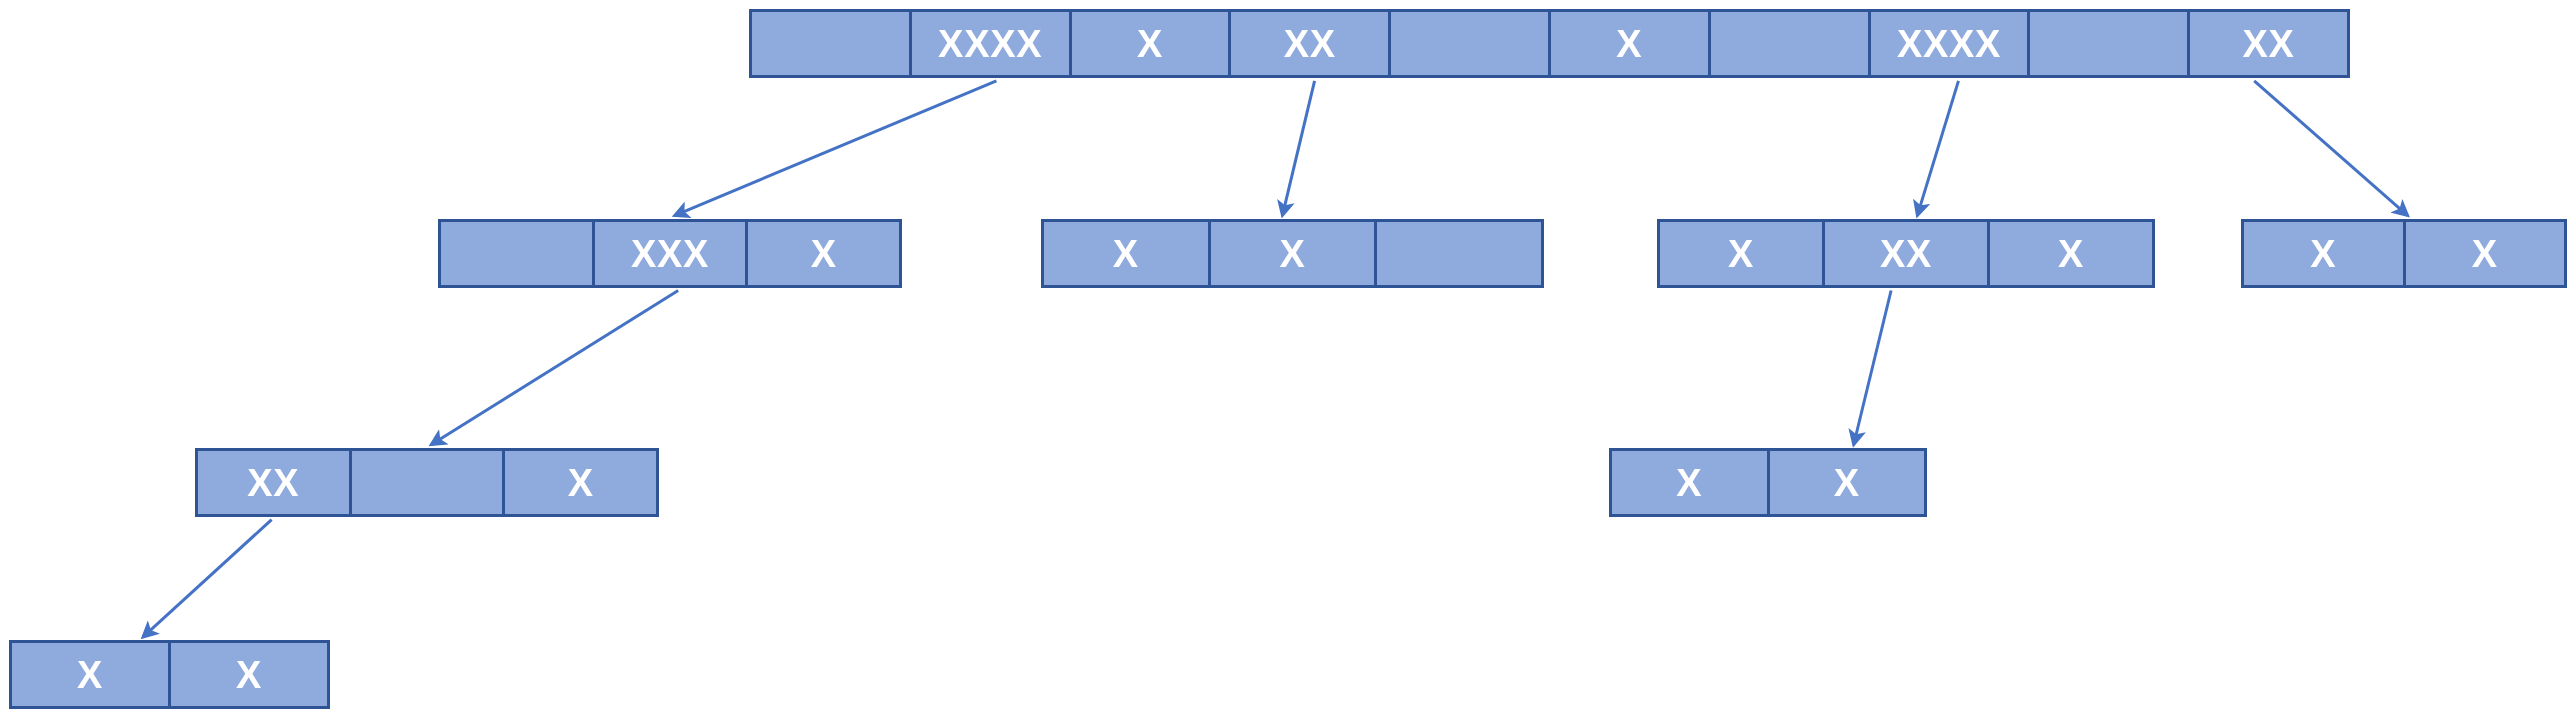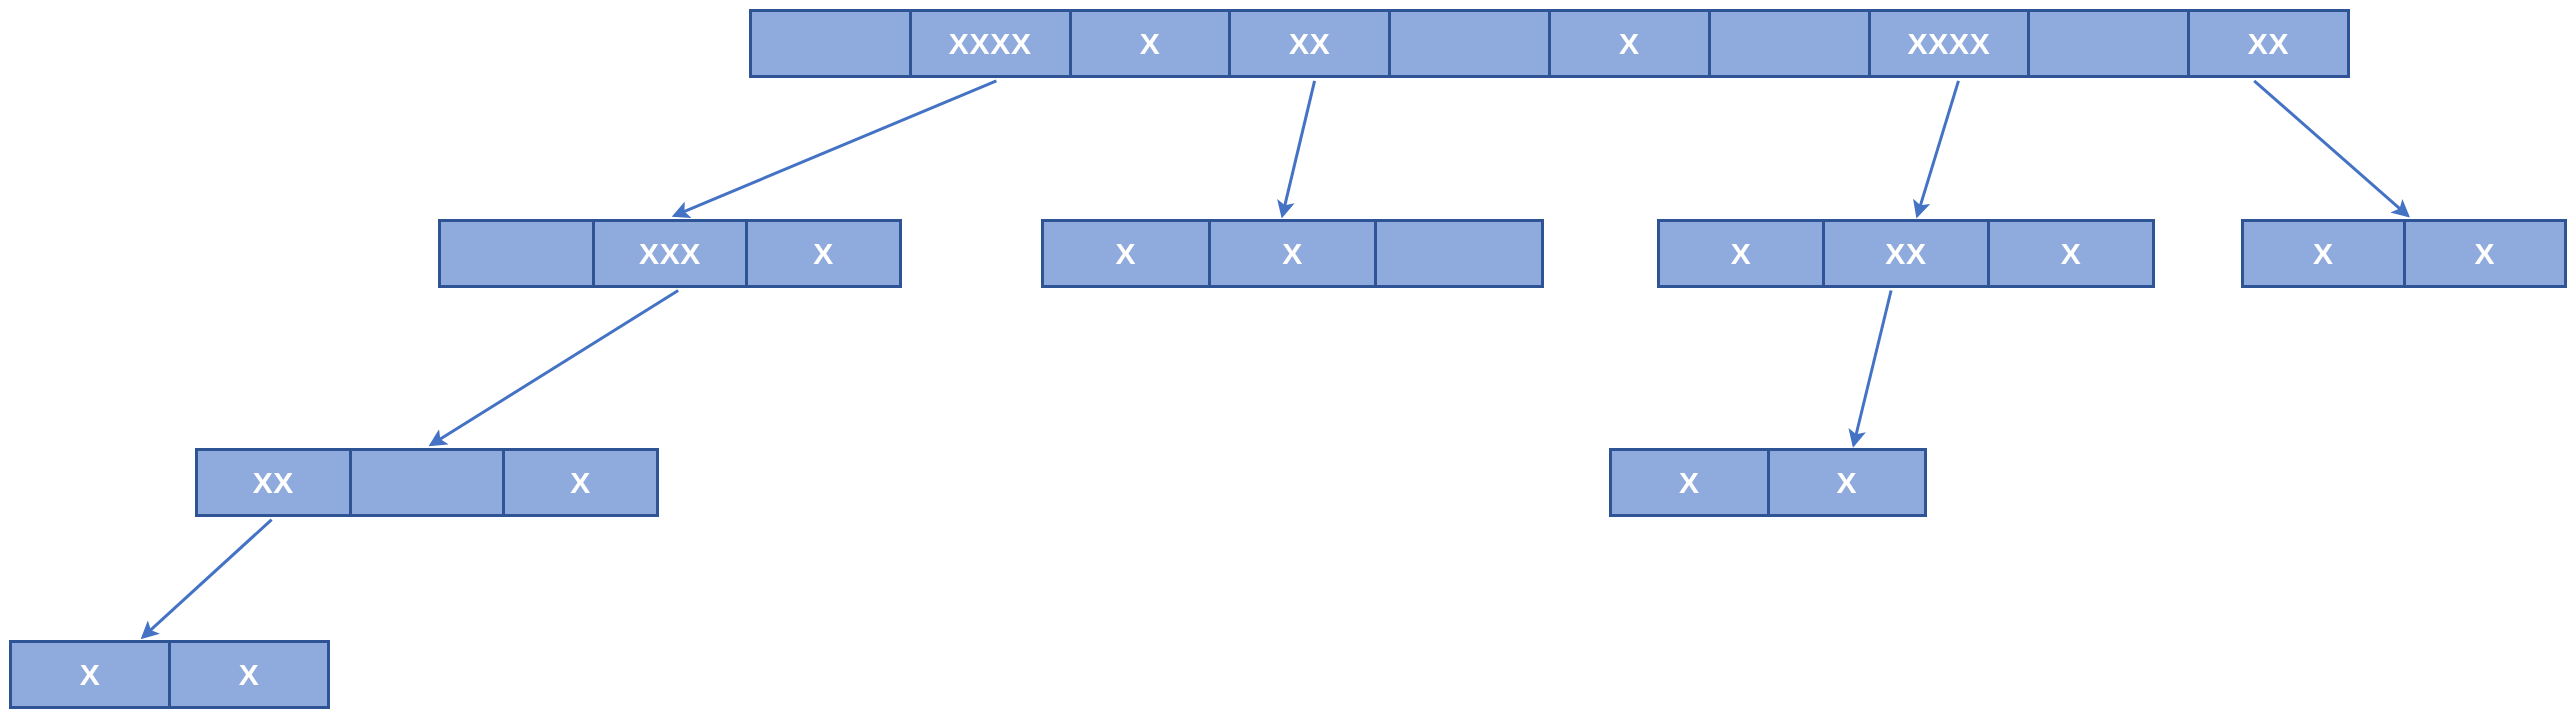--- a/index.html
+++ b/index.html
@@ -23,21 +23,21 @@
     background: #8FAADC;
   }
   .cell {
     box-sizing: border-box;
     display: flex;
     align-items: center;
     justify-content: center;
     background: #8FAADC;
     color: #ffffff;
     font-weight: bold;
-    font-size: 30px;
+    font-size: 38px;
     letter-spacing: 0.7px;
     line-height: 1;
     border-right: 3px solid #2E5496;
     overflow: hidden;
     white-space: nowrap;
   }
   .cell:last-child {
     border-right: none;
   }
   #edges {

